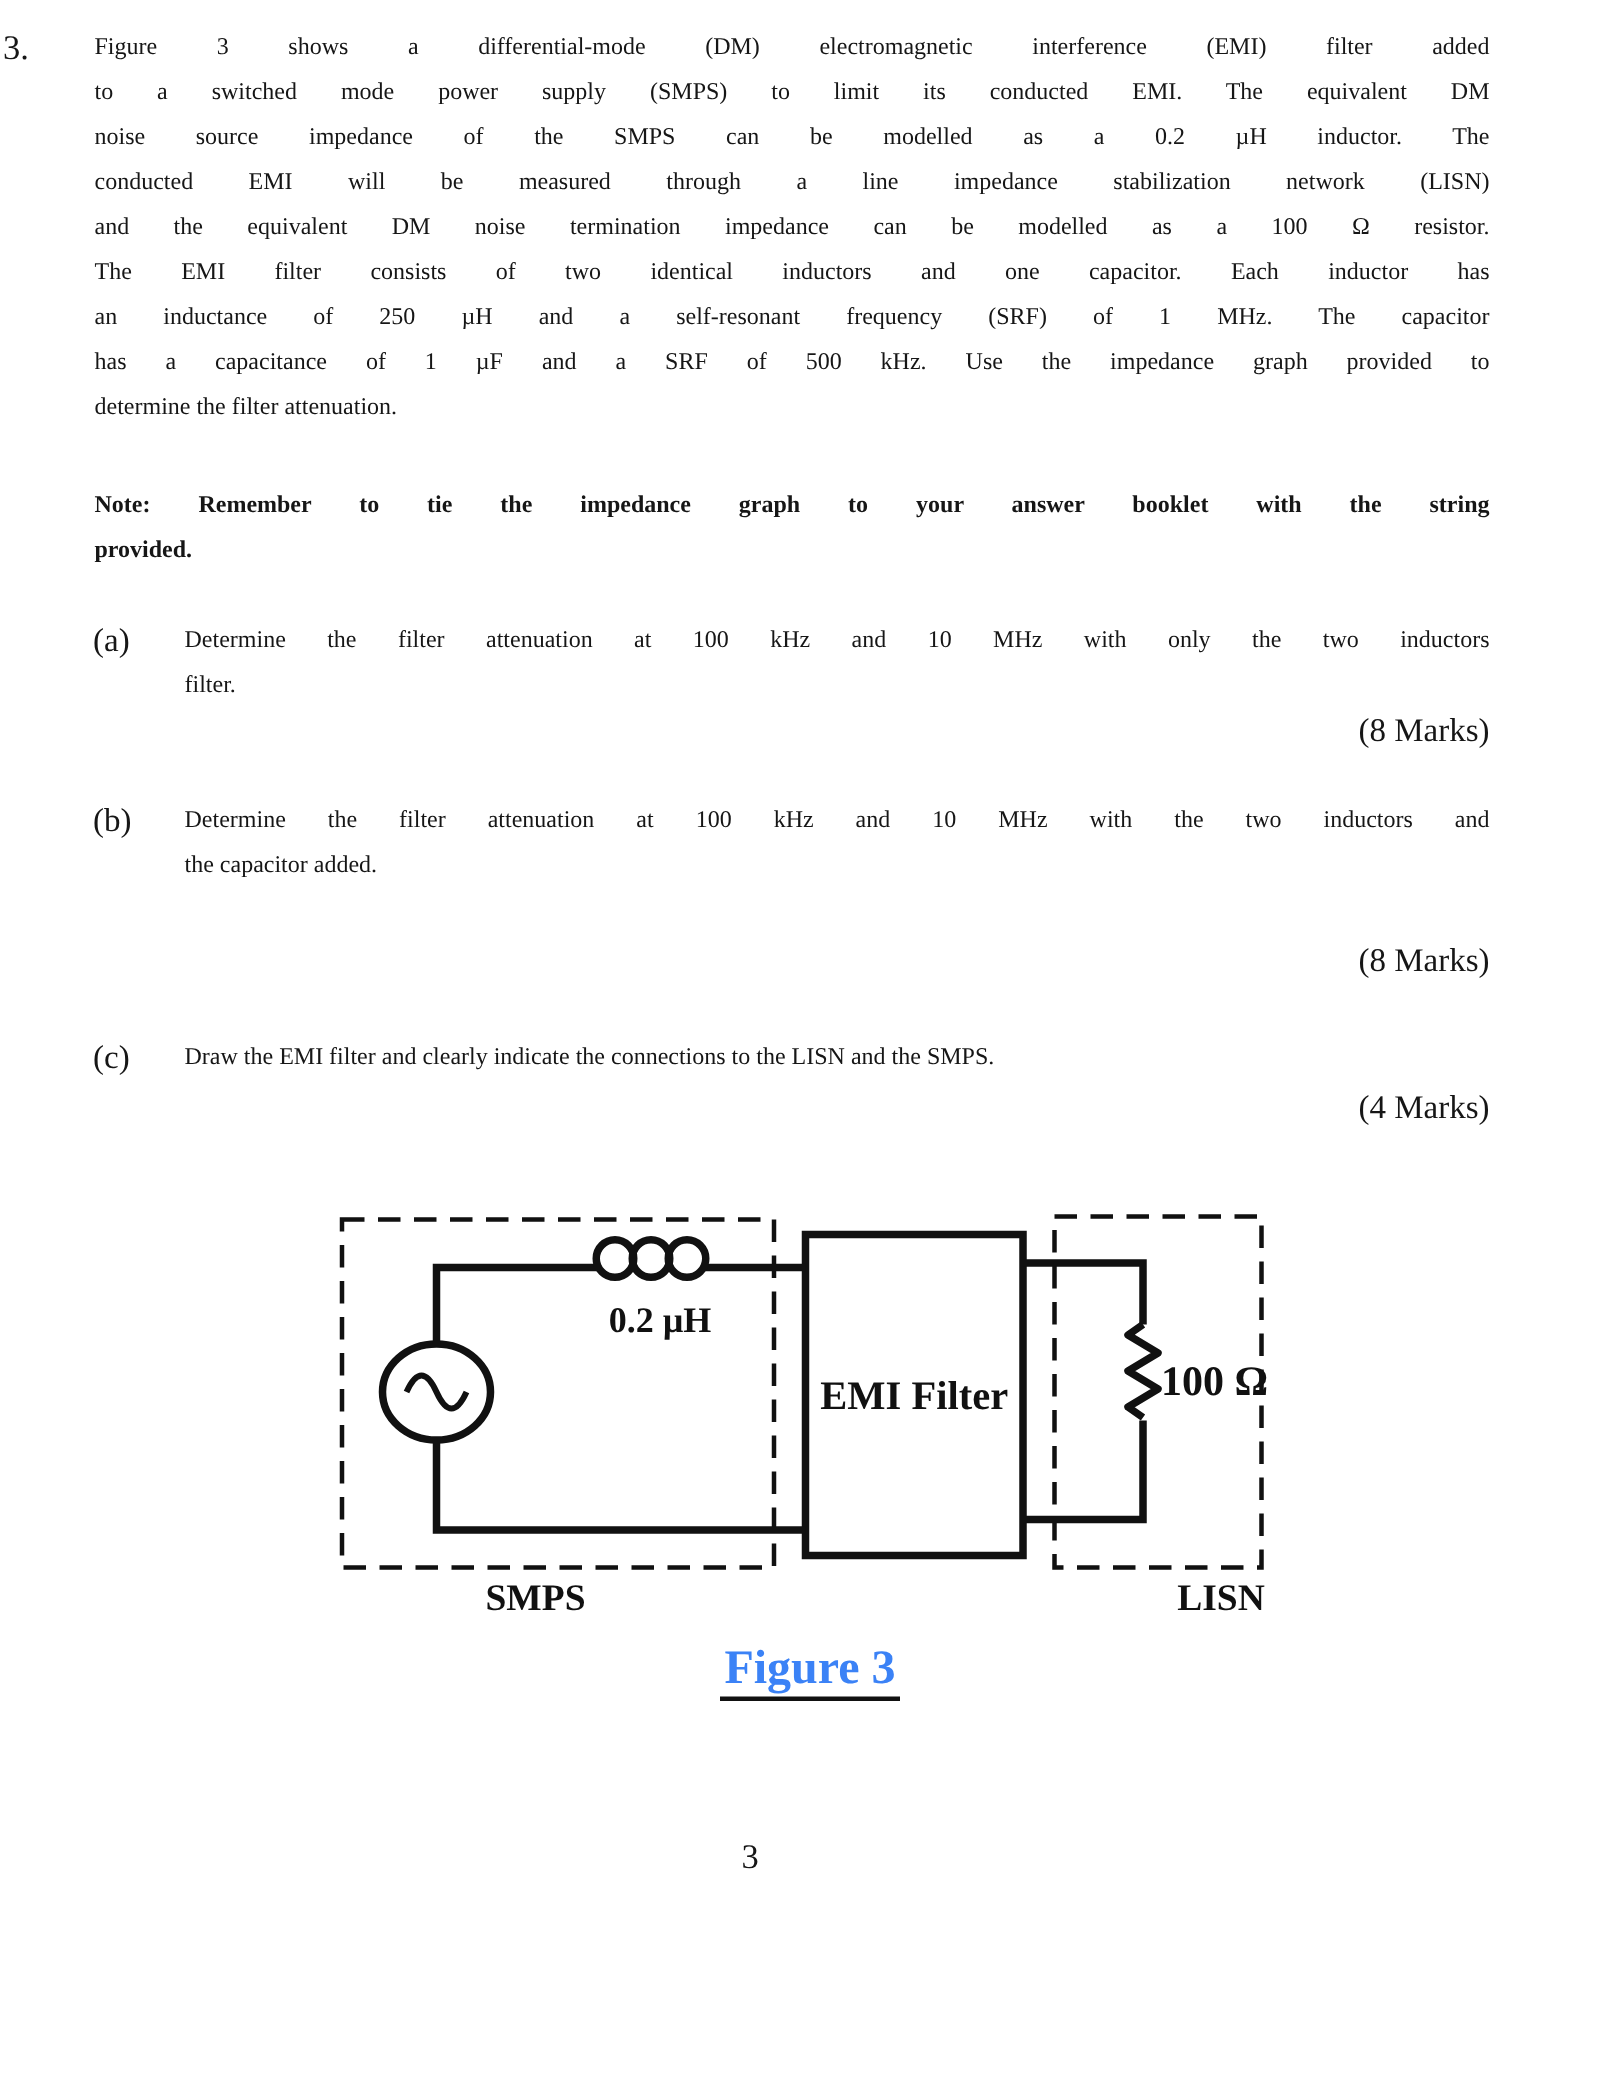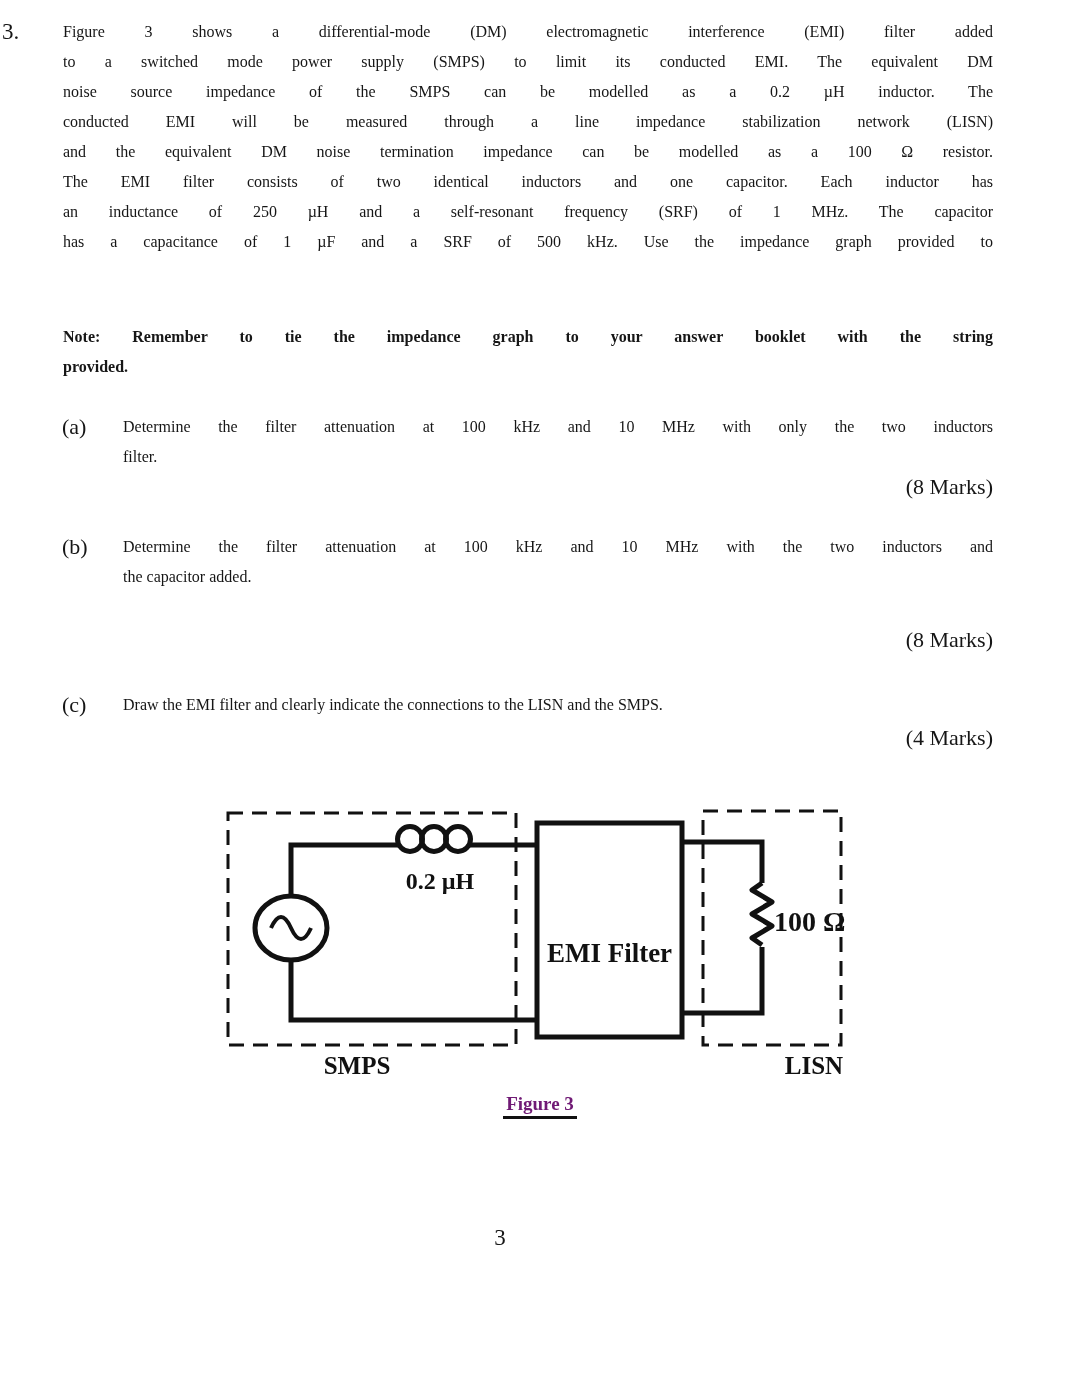--- a/index.html
+++ b/index.html
@@ -13,29 +13,29 @@
   .jl { text-align:justify; text-align-last:justify; }
   .bold { font-weight:bold; }
   .qnum { font-size:23px; line-height:30px; }
   .part { display:flex; }
   .plabel { width:61px; flex:none; font-size:22px; line-height:30px; }
   .pcontent { flex:1; }
   .marks { text-align:right; font-size:22px; line-height:30px; }
   .figlabel { position:absolute; font-weight:bold; color:#111; }
   .center { text-align:center; }
   .emi-box-label {
-    position:absolute; left:537px; top:846px; width:145px; height:214px;
+    position:absolute; left:537px; top:823px; width:145px; height:214px;
     display:flex; align-items:center; justify-content:center;
     font-weight:bold; font-size:27px; color:#111;
   }
   .caption {
     position:absolute; left:420px; top:1093px; width:240px; text-align:center;
   }
   .caption span {
-    display:inline-block; font-weight:bold; font-size:19px; color:#701a75;
+    display:inline-block; font-weight:bold; font-size:32px; color:#3b82f6;
     border-bottom:3px solid #111; padding:0 3px 1px 3px;
   }
   .pagenum { position:absolute; left:460px; top:1225px; width:80px;
     text-align:center; font-size:23px; color:#161616; }
   svg .ink { stroke:#111; fill:none; }
 </style>
 </head>
 <body>
 
 <div class="page">
@@ -44,20 +44,21 @@
 
   <div class="abs" style="left:63px; top:17px; width:930px;">
       <div class="line jl">Figure 3 shows a differential-mode (DM) electromagnetic interference (EMI) filter added</div>
       <div class="line jl">to a switched mode power supply (SMPS) to limit its conducted EMI. The equivalent DM</div>
       <div class="line jl">noise source impedance of the SMPS can be modelled as a 0.2 µH inductor. The</div>
       <div class="line jl">conducted EMI will be measured through a line impedance stabilization network (LISN)</div>
       <div class="line jl">and the equivalent DM noise termination impedance can be modelled as a 100 Ω resistor.</div>
       <div class="line jl">The EMI filter consists of two identical inductors and one capacitor. Each inductor has</div>
       <div class="line jl">an inductance of 250 µH and a self-resonant frequency (SRF) of 1 MHz. The capacitor</div>
       <div class="line jl">has a capacitance of 1 µF and a SRF of 500 kHz. Use the impedance graph provided to</div>
+      <div class="line">determine the filter attenuation.</div>
     </div>
 
   <div class="abs bold" style="left:63px; top:322px; width:930px;">
       <div class="line jl">Note: Remember to tie the impedance graph to your answer booklet with the string</div>
       <div class="line">provided.</div>
     </div>
 
   <div class="abs part" style="left:62px; top:412px; width:931px;">
     <div class="plabel">(a)</div>
     <div class="pcontent">

